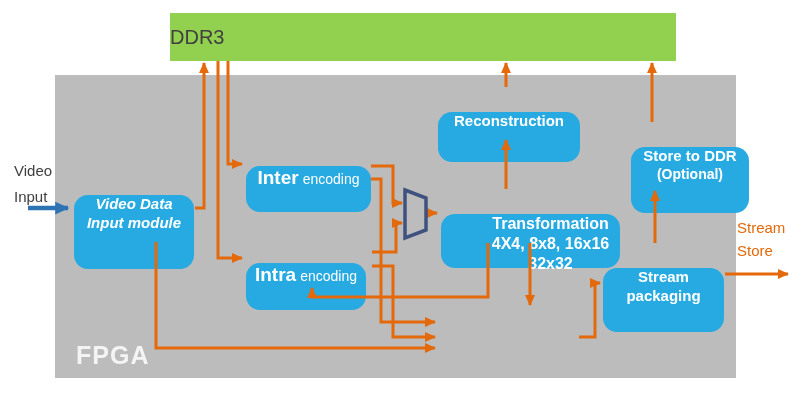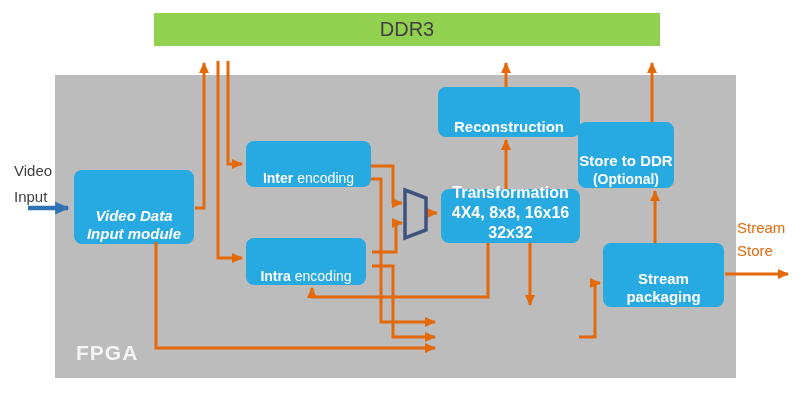--- a/index.html
+++ b/index.html
@@ -3,54 +3,54 @@
 <meta charset="utf-8">
 <style>
   html,body{margin:0;padding:0;background:#ffffff;}
   #canvas{
     position:relative;width:801px;height:403px;background:#ffffff;
     font-family:"Liberation Sans", sans-serif;overflow:hidden;
   }
   .abs{position:absolute;}
   
   #ddr3{
-    left:154px;top:13px;width:506px;height:33px;
+    left:170px;top:13px;width:506px;height:48px;
     background:var(--c-ddr3_fill,#92d050);
-    display:flex;align-items:center;justify-content:center;
+    display:flex;align-items:center;justify-content:flex-start;
     color:var(--c-ddr3_text,#404040);font-size:20px;font-weight:400;
   }
   
   #fpga{
     left:55px;top:75px;width:681px;height:303px;
     background:var(--c-fpga_fill,#bcbcbc);
   }
   #fpga-label{
     left:76px;top:341px;color:var(--c-fpga_label_text,#f4f4f4);
-    font-size:21px;font-weight:700;letter-spacing:1px;
+    font-size:25px;font-weight:700;letter-spacing:1px;
   }
   
   .module{
     position:absolute;background:var(--c-module_fill,#27a9e1);
-    border-radius:8px;color:var(--c-module_text,#ffffff);
-    display:flex;flex-direction:column;align-items:center;justify-content:flex-end;
-    text-align:center;line-height:1.25;
+    border-radius:14px;color:var(--c-module_text,#ffffff);
+    display:flex;flex-direction:column;align-items:center;justify-content:flex-start;
+    text-align:center;line-height:1.25;margin-top:25px;
   }
   .module .t-main{font-size:15px;font-weight:700;}
-  .module .t-big{font-size:14px;font-weight:700;}
+  .module .t-big{font-size:19px;font-weight:700;}
   .module .t-small{font-size:14px;font-weight:400;margin-left:4px;}
   .module .t-sub{font-size:16px;font-weight:700;}
   .module .t-sub2{font-size:14px;font-weight:700;}
   .module .t-title16{font-size:16px;font-weight:700;}
   .inline-row{display:flex;flex-direction:row;align-items:baseline;justify-content:center;}
   #m-vdim{left:74px;top:170px;width:120px;height:74px;font-style:italic;}
   #m-inter{left:246px;top:141px;width:125px;height:46px;}
   #m-intra{left:246px;top:238px;width:120px;height:47px;}
   #m-recon{left:438px;top:87px;width:142px;height:50px;}
-  #m-trans{left:441px;top:189px;width:139px;height:54px;}
-  #m-store{left:578px;top:122px;width:96px;height:66px;}
+  #m-trans{left:441px;top:189px;width:139px;height:54px;padding-left:40px;}
+  #m-store{left:631px;top:122px;width:118px;height:66px;}
   #m-header{left:439px;top:308px;width:140px;height:54px;}
   #m-stream{left:603px;top:243px;width:121px;height:64px;}
   
   #video-input-label{
     left:14px;top:158px;color:var(--c-video_input_text,#3f3f3f);
     font-size:15px;line-height:1.75;
   }
   #stream-output-label{
     left:737px;top:216px;color:var(--c-stream_output_text,#e4690b);
     font-size:15px;line-height:1.55;

